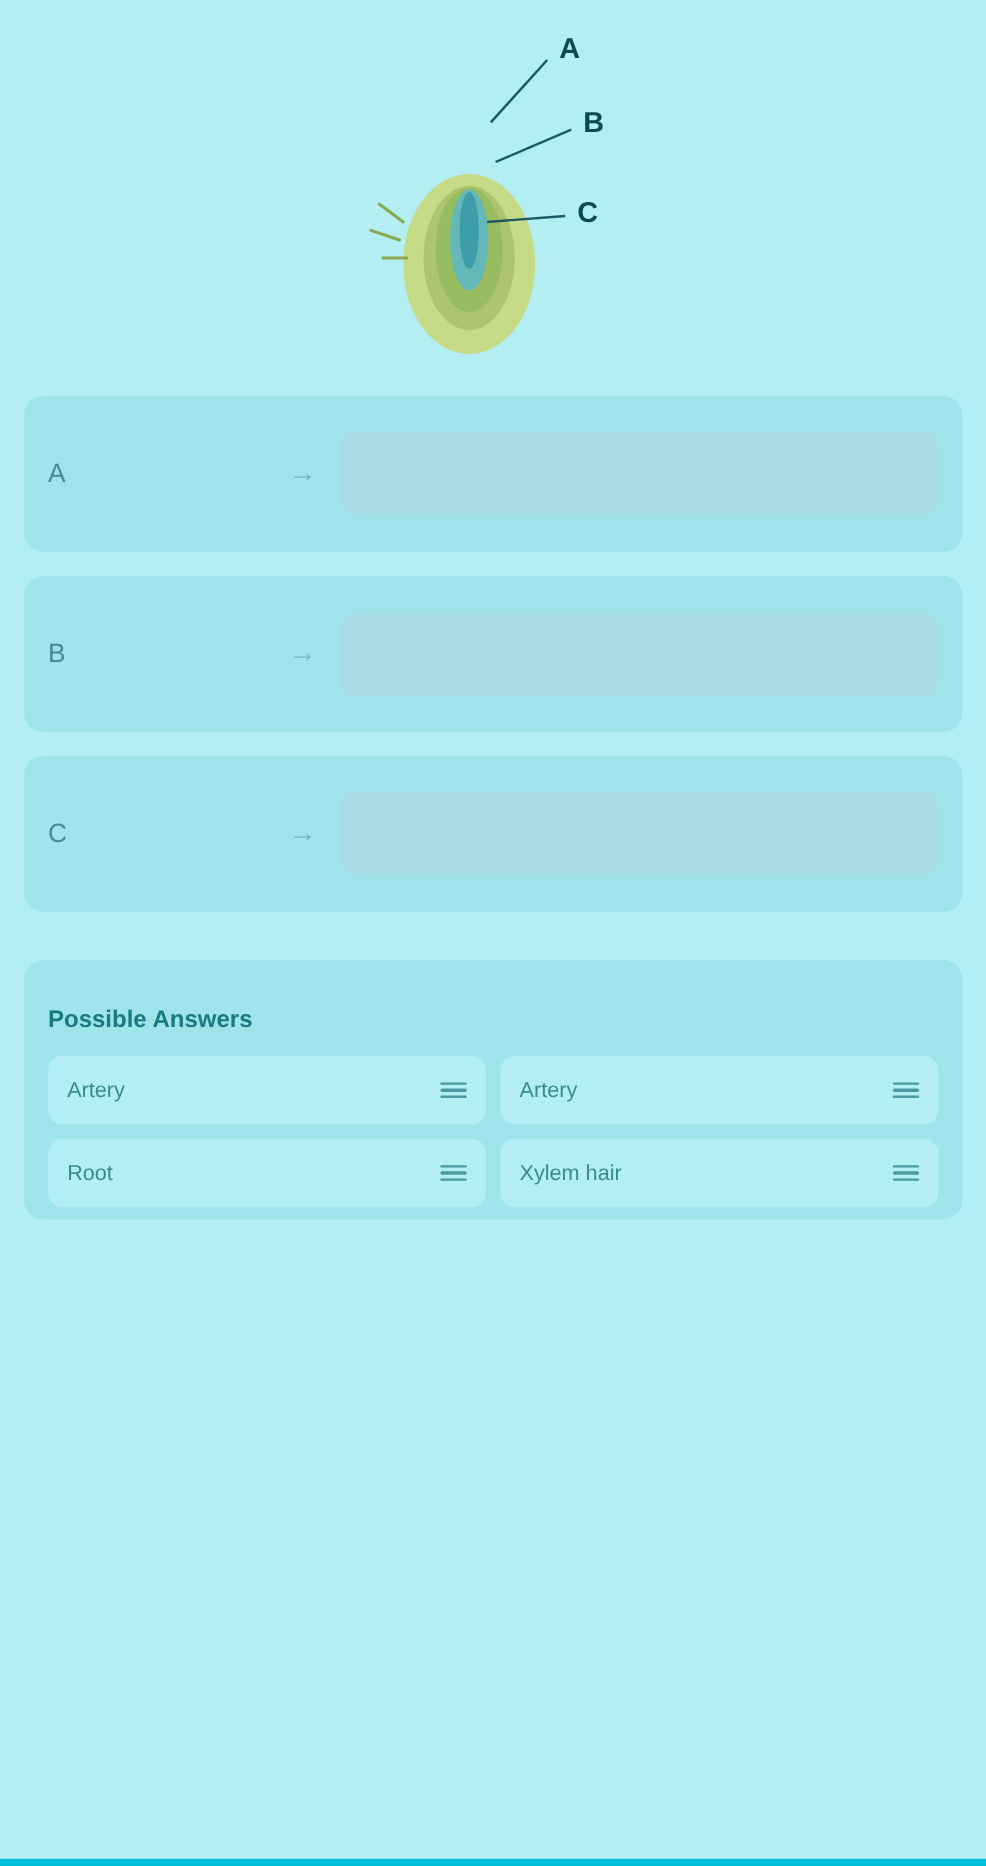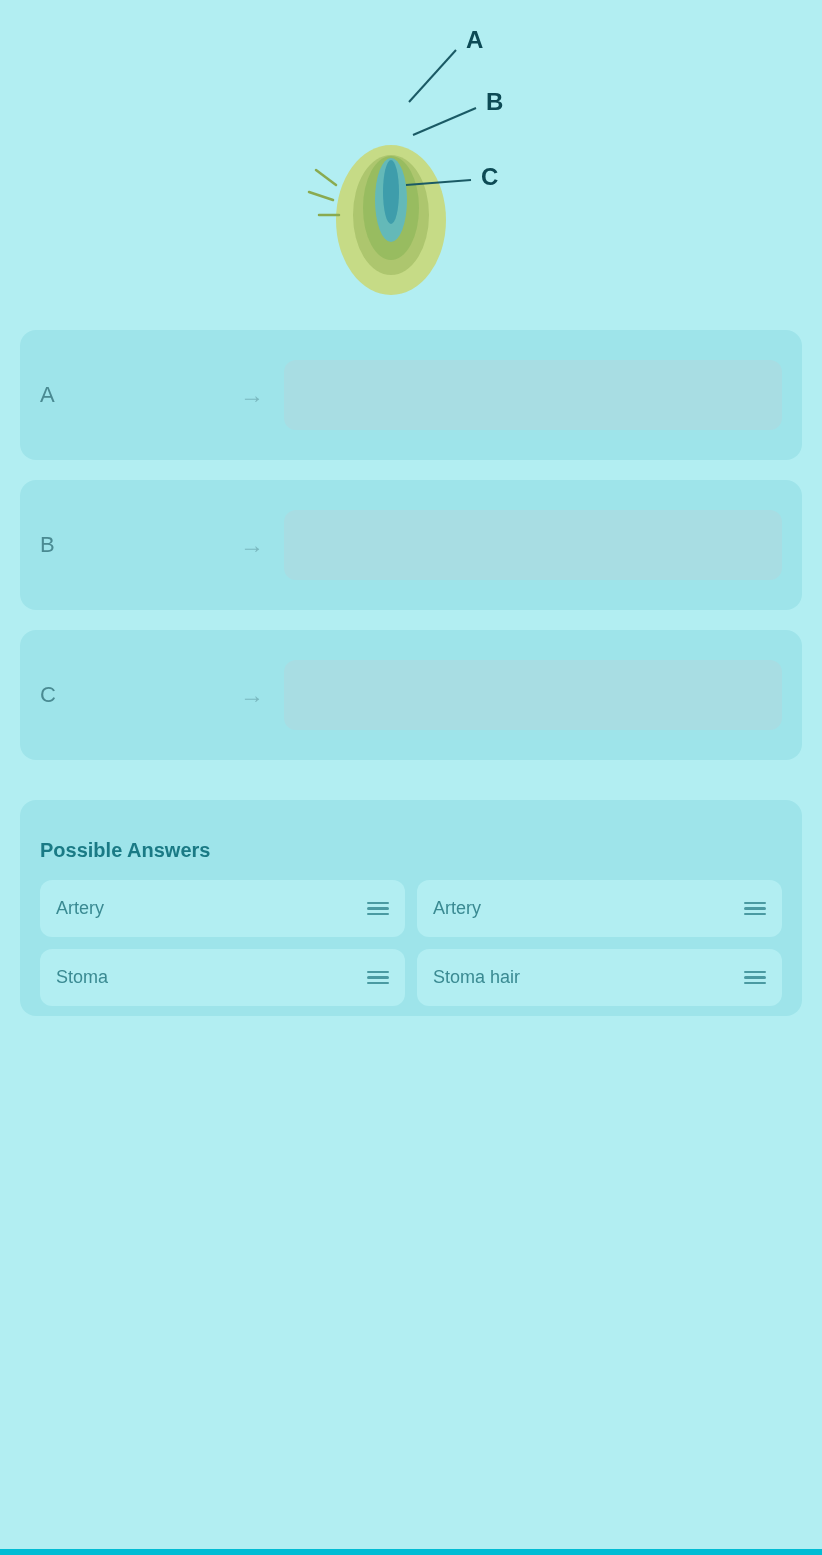--- a/index.html
+++ b/index.html
@@ -198,30 +198,30 @@
       <div class="answer-chip">
         <span class="answer-chip-label">Artery</span>
         <div class="drag-icon">
           <span></span>
             <span></span>
             <span></span>
         </div>
       </div>
 
       <div class="answer-chip">
-        <span class="answer-chip-label">Stoma</span>
-        <div class="drag-icon">
-          <span></span>
-            <span></span>
-            <span></span>
-        </div>
-      </div>
-
-      <div class="answer-chip">
-        <span class="answer-chip-label">Stoma hair</span>
+        <span class="answer-chip-label">Root</span>
+        <div class="drag-icon">
+          <span></span>
+            <span></span>
+            <span></span>
+        </div>
+      </div>
+
+      <div class="answer-chip">
+        <span class="answer-chip-label">Xylem hair</span>
         <div class="drag-icon">
           <span></span>
             <span></span>
             <span></span>
         </div>
       </div>
 
 
     </div>
   </div>

